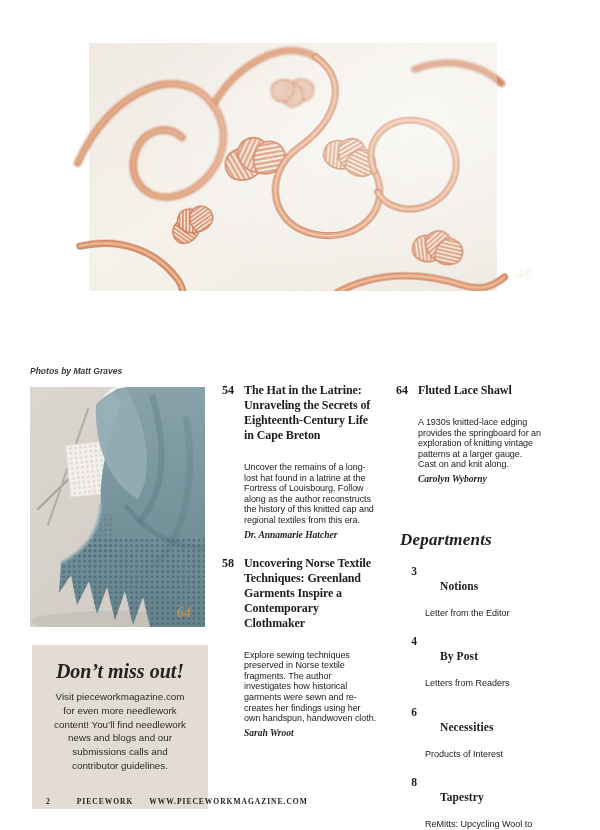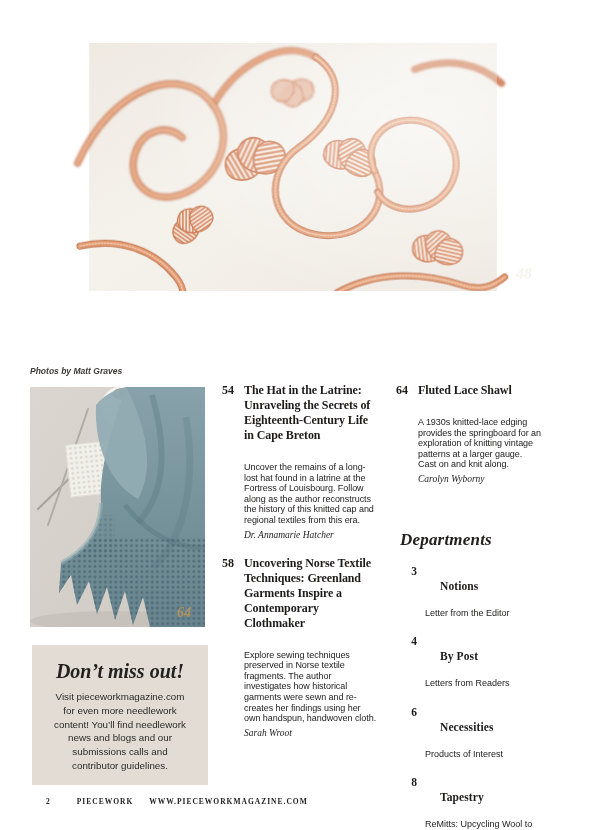--- a/index.html
+++ b/index.html
@@ -15,38 +15,38 @@
   .hero-ref{right:24px;bottom:8px;font-size:16px;color:var(--page-ref-white,#f7f3ec);opacity:.95;}
   .shawl-ref{right:14px;bottom:6px;font-size:14px;color:var(--page-ref-gold,#b3925e);}
 
   .credit{left:30px;top:366px;font-size:8.5px;font-style:italic;font-weight:bold;color:#3c3a38;}
 
   
   .shawl{left:30px;top:387px;width:175px;height:240px;overflow:hidden;}
   .shawl svg{display:block;width:100%;height:100%;}
 
   
-  .promo{left:32px;top:645px;width:176px;height:140px;background:var(--promo-bg,#e3dcd4);
+  .promo{left:32px;top:645px;width:176px;height:164px;background:var(--promo-bg,#e3dcd4);
          box-sizing:border-box;padding:14px 8px 10px;text-align:center;}
   .promo h2{margin:0;font-family:"Liberation Serif",serif;font-style:italic;font-weight:bold;
             font-size:20px;line-height:24px;color:#242220;}
   .promo p{margin:7px 0 0;font-size:9.8px;line-height:13.8px;color:#2b2927;white-space:pre-line;}
 
   
   .col{position:absolute;top:383px;}
   .col-mid{left:222px;width:168px;}
   .col-right{left:396px;width:166px;}
   .feature{display:flex;margin-bottom:15px;}
   .feature .num{width:15px;margin-right:7px;font-family:"Liberation Serif",serif;font-weight:bold;
                 font-size:12px;line-height:15px;}
   .feature h3{margin:0;font-family:"Liberation Serif",serif;font-weight:bold;font-size:12px;
               line-height:15px;letter-spacing:-.1px;white-space:pre-line;}
   .feature p{margin:19px 0 0;font-size:9px;line-height:10.6px;letter-spacing:-.05px;
              color:#232120;white-space:pre-line;}
-  .author{margin-top:4px;font-family:"Liberation Serif",serif;font-style:italic;font-weight:normal;
+  .author{margin-top:4px;font-family:"Liberation Serif",serif;font-style:italic;font-weight:bold;
           font-size:9.5px;line-height:11px;}
   .author:empty{display:none;}
 
   
   .dept-heading{margin:45px 0 14px 4px;font-family:"Liberation Serif",serif;font-style:italic;
                 font-weight:bold;font-size:17px;letter-spacing:.2px;color:#232120;}
   .dept{display:flex;margin-bottom:15px;}
   .dept .num{width:21px;margin-right:8px;text-align:right;font-family:"Liberation Serif",serif;
              font-weight:bold;font-size:11.5px;line-height:14px;}
   .dept h4{margin:15px;font-family:"Liberation Serif",serif;font-weight:bold;font-size:11.5px;

